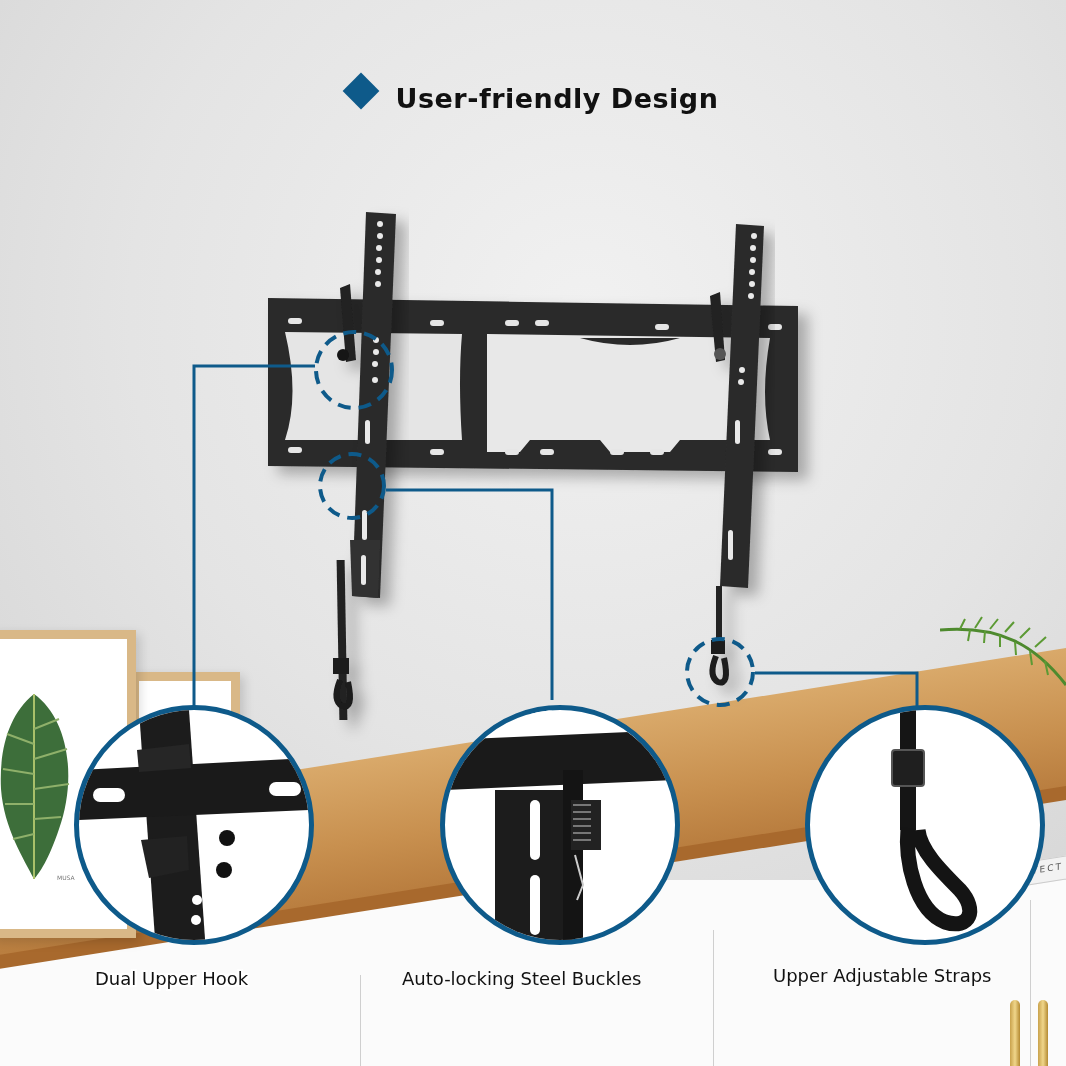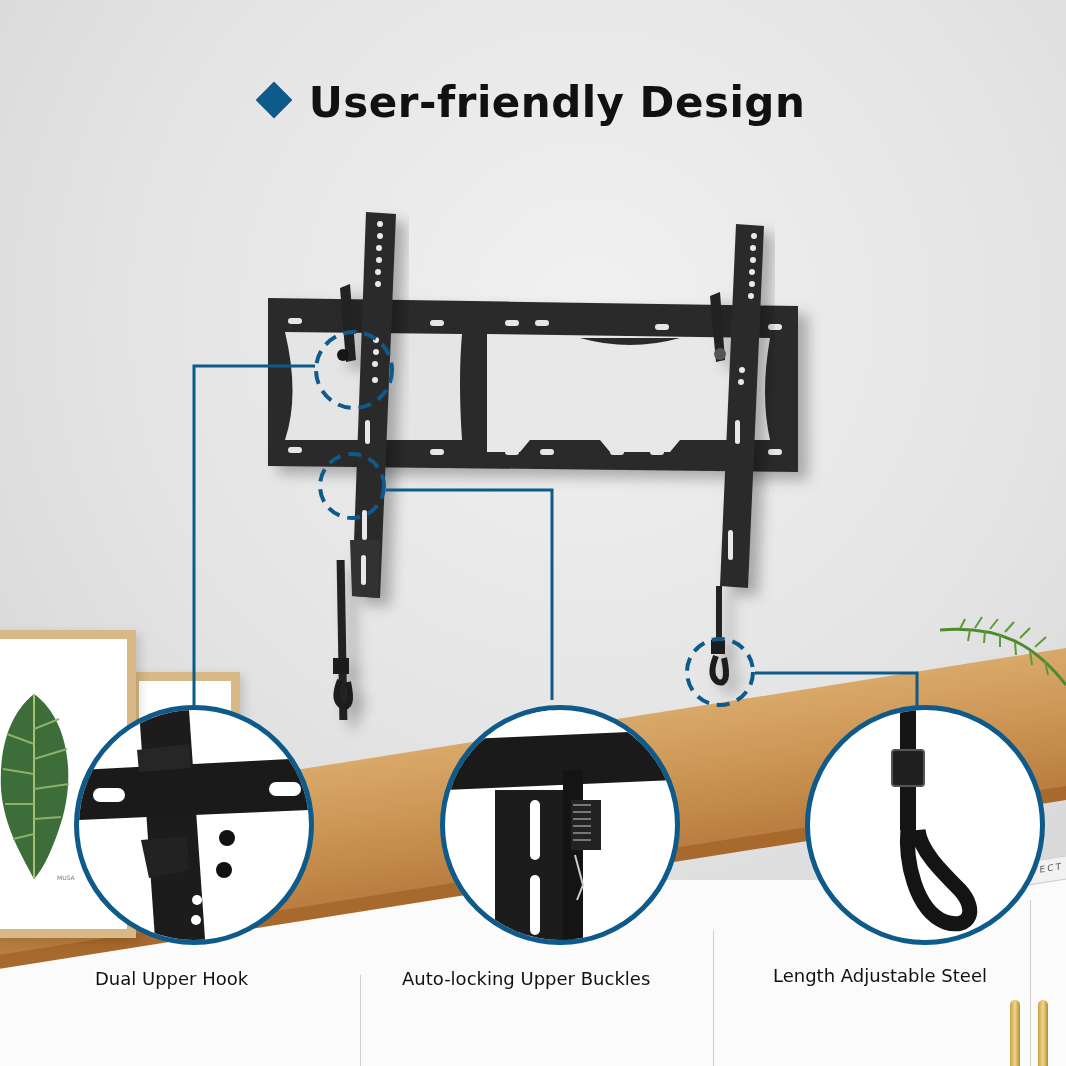--- a/index.html
+++ b/index.html
@@ -2,21 +2,21 @@
 <html><head>
 <meta charset="utf-8">
 <style>
   html,body{margin:0;padding:0;}
   body{width:1066px;height:1066px;overflow:hidden;position:relative;
        font-family:"DejaVu Sans","Liberation Sans",sans-serif;
        background:linear-gradient(90deg,#d9d9d9 0%,#e6e6e6 35%,#ececec 60%,#e3e3e3 100%);}
   .wall{position:absolute;left:0;top:0;width:1066px;height:900px;
         background:radial-gradient(ellipse at 55% 35%,#f1f1f1 0%,#e4e4e4 55%,#d4d4d4 100%);}
   .title{position:absolute;left:0;width:1066px;top:78px;text-align:center;
-         font-family:"DejaVu Sans",sans-serif;font-weight:bold;font-size:42px;color:#111;letter-spacing:0.5px;}
+         font-family:"DejaVu Sans",sans-serif;font-weight:bold;font-size:27px;color:#111;letter-spacing:0.5px;}
   .title .diamond{display:inline-block;width:26px;height:26px;background:#0e5a8a;transform:rotate(45deg);
          margin-right:22px;vertical-align:4px;}
   
   .cabinet{position:absolute;left:0;top:880px;width:1066px;height:186px;background:#fbfbfb;}
   .counter{position:absolute;left:-20px;top:820px;width:1120px;height:150px;
            background:linear-gradient(180deg,#d9a96a 0%,#c8904f 55%,#b67a3c 100%);
            transform:skewY(-9deg);transform-origin:0 0;}
   .counter-edge{position:absolute;left:-20px;top:958px;width:1120px;height:14px;background:#a8692d;
            transform:skewY(-9deg);transform-origin:0 0;}
   .cab-line{position:absolute;width:1px;background:#cfcfcf;}
@@ -194,14 +194,14 @@
 </div>
 <div class="circle" style="left:805px;top:705px;width:240px;height:240px">
   <svg width="230" height="230" viewBox="0 0 230 230">
     <rect x="90" y="0" width="16" height="120" fill="#151515"></rect>
     <rect x="82" y="40" width="32" height="36" rx="3" fill="#1f1f1f" stroke="#555" stroke-width="2"></rect>
     <path d="M98 118 C95 150 105 200 135 212 C160 220 168 200 150 180 C130 160 110 140 108 120" stroke="#141414" stroke-width="15" fill="none"></path>
   </svg>
 </div>
 
 <div class="label outlined" style="left:95px;top:968px">Dual Upper Hook</div>
-<div class="label" style="left:402px;top:968px">Auto-locking Upper Buckles</div>
-<div class="label" style="left:773px;top:965px">Length Adjustable Steel</div>
+<div class="label" style="left:402px;top:968px">Auto-locking Steel Buckles</div>
+<div class="label" style="left:773px;top:965px">Upper Adjustable Straps</div>
 
 </body></html>

